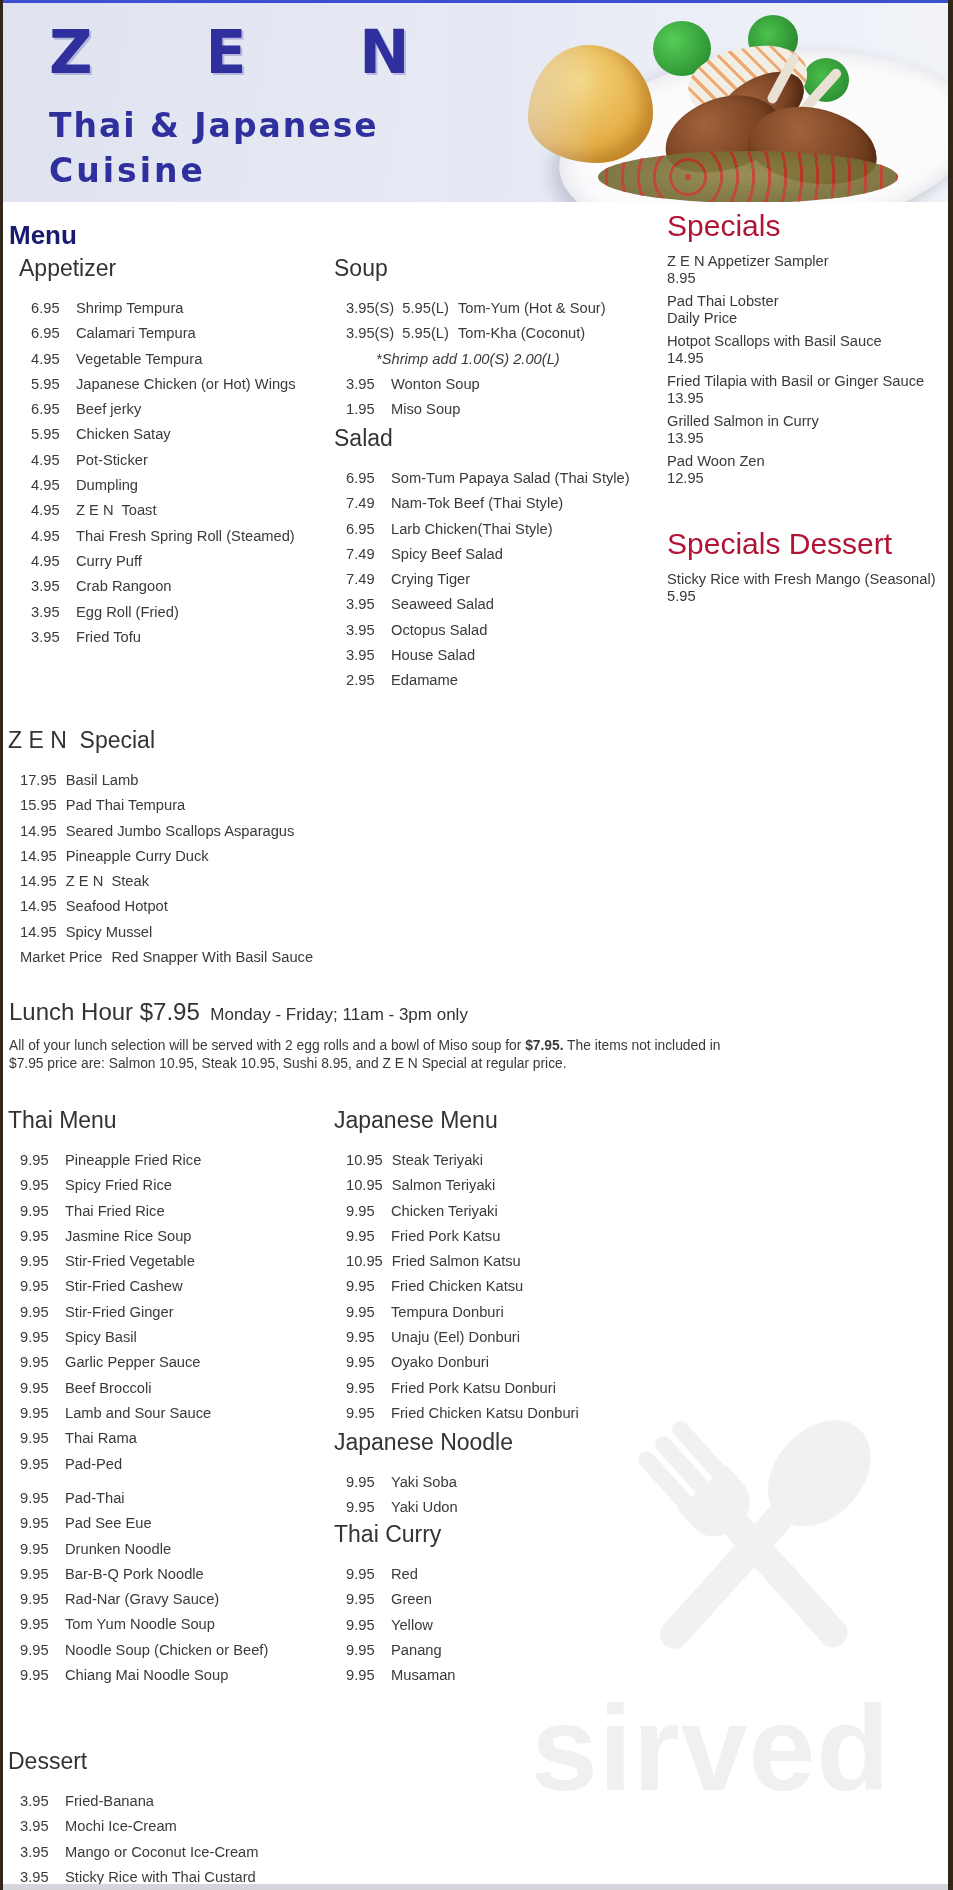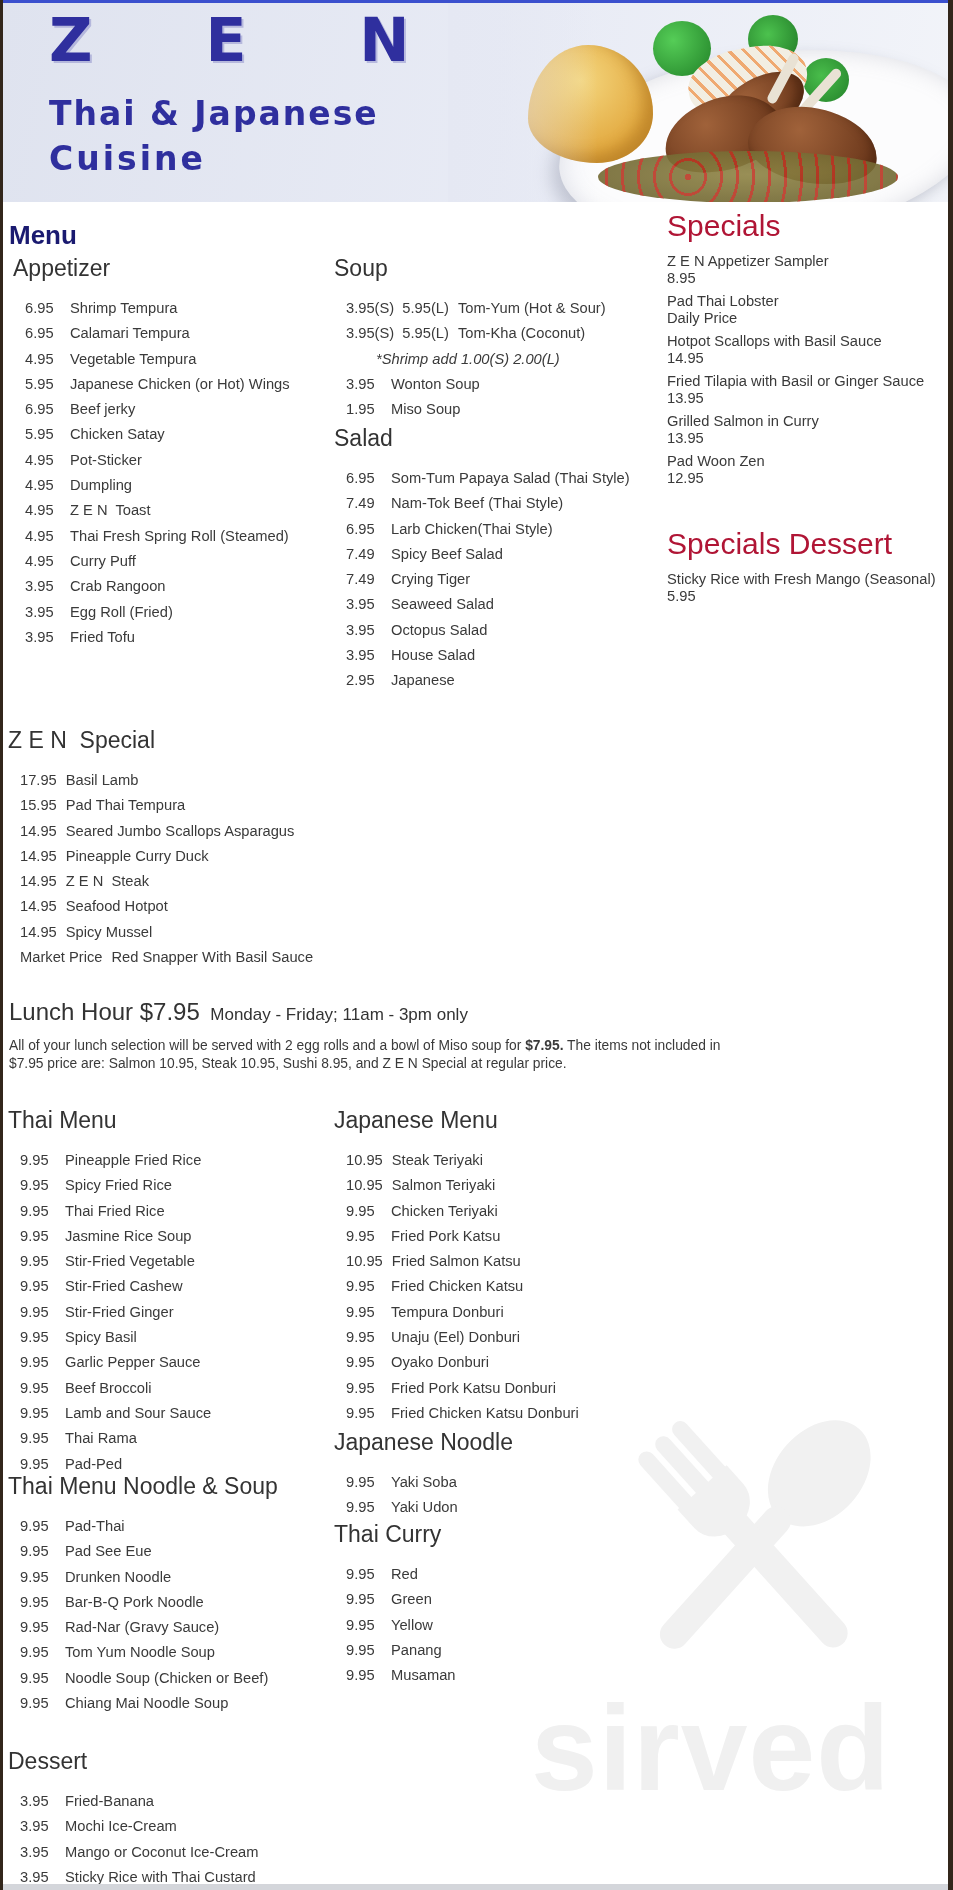--- a/index.html
+++ b/index.html
@@ -6,21 +6,21 @@
   html,body{margin:0;padding:0;background:#fff;}
   .page{
     position:relative;width:953px;height:1890px;box-sizing:border-box;
     background:#fff;border-left:3px solid #32261b;border-right:5px solid #32261b;
     font-family:"Liberation Sans",sans-serif;color:#3a3a3a;overflow:hidden;
   }
   .top-line{position:absolute;top:0;left:0;right:0;height:3px;background:#3b50ce;z-index:6;}
   
   .banner{position:absolute;top:3px;left:0;right:0;height:199px;
     background:linear-gradient(100deg,#dfe3ef 0%,#e8ebf5 55%,#f2f4f9 100%);overflow:hidden;}
-  .brand{position:absolute;left:46px;top:4px;color:#2f2f9e;z-index:3;}
+  .brand{position:absolute;left:46px;top:16px;color:#2f2f9e;z-index:3;}
   .brand-zen{font-family:"DejaVu Sans",sans-serif;font-weight:800;font-size:60px;line-height:1.1;
     letter-spacing:46px;text-shadow:2px 2px 0 rgba(47,47,158,.25);}
   .brand-line2{margin-top:22px;font-family:"DejaVu Sans",sans-serif;font-weight:800;font-size:33px;
     line-height:1.15;letter-spacing:2px;}
   .brand-line3{margin-top:7px;font-family:"DejaVu Sans",sans-serif;font-weight:800;font-size:33px;
     line-height:1.15;letter-spacing:3px;}
   .photo{position:absolute;right:0;top:0;width:500px;height:199px;}
   .plate{position:absolute;left:110px;top:50px;width:420px;height:185px;background:#fcfcfd;
     border-radius:50%;transform:rotate(-7deg);
     box-shadow:-10px 6px 16px rgba(115,120,140,.4), inset 0 0 22px rgba(140,145,160,.28);}
@@ -100,21 +100,21 @@
     </div>
     <div class="brand">
       <div class="brand-zen">Z E N</div>
       <div class="brand-line2">Thai &amp; Japanese</div>
       <div class="brand-line3">Cuisine</div>
     </div>
   </header>
 
   <h1 class="menu-title">Menu</h1>
 
-  <section class="sec" style="left:10px;top:254px;">
+  <section class="sec" style="left:16px;top:254px;">
     <h2>Appetizer</h2>
     <div class="rows">
 
         <div class="row">
           <span class="price">6.95</span>
           <span class="nm">Shrimp Tempura</span>
         </div>
 
         <div class="row">
           <span class="price">6.95</span>
@@ -251,21 +251,21 @@
           <span class="nm">Octopus Salad</span>
         </div>
 
         <div class="row">
           <span class="price">3.95</span>
           <span class="nm">House Salad</span>
         </div>
 
         <div class="row">
           <span class="price">2.95</span>
-          <span class="nm">Japanese</span>
+          <span class="nm">Edamame</span>
         </div>
       </div>
   </section>
 
   <section class="sec sp" style="left:664px;top:212px;width:286px;">
     <h2>Specials</h2>
     <div class="sp-rows">
 
         <div class="sp-item">
           <div>Z E N Appetizer Sampler</div>
@@ -508,21 +508,20 @@
         </div>
 
         <div class="row">
           <span class="price">9.95</span>
           <span class="nm">Yaki Udon</span>
         </div>
       </div>
   </section>
 
   <section class="sec" style="left:5px;top:1472px;">
-    <h2>Thai Menu Noodle &amp; Soup</h2>
     <div class="rows">
 
         <div class="row">
           <span class="price">9.95</span>
           <span class="nm">Pad-Thai</span>
         </div>
 
         <div class="row">
           <span class="price">9.95</span>
           <span class="nm">Pad See Eue</span>

